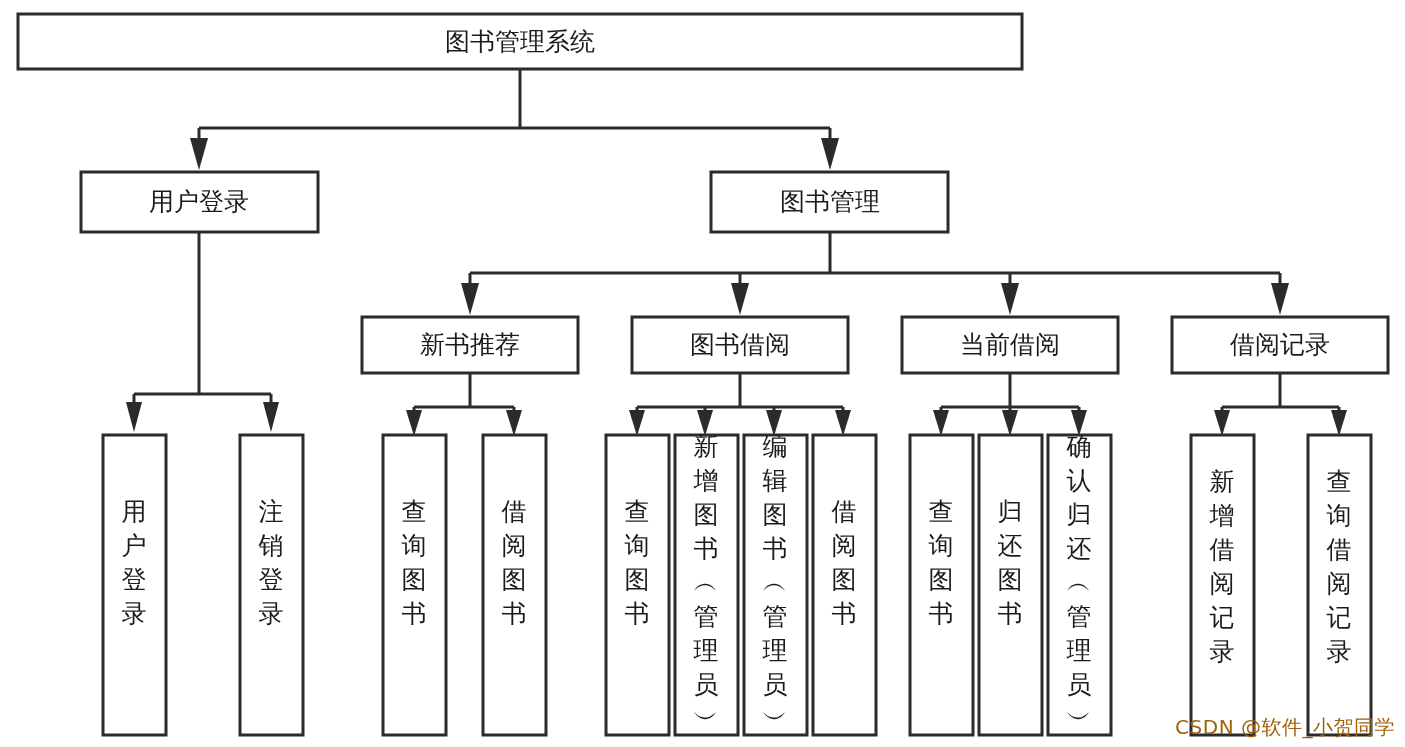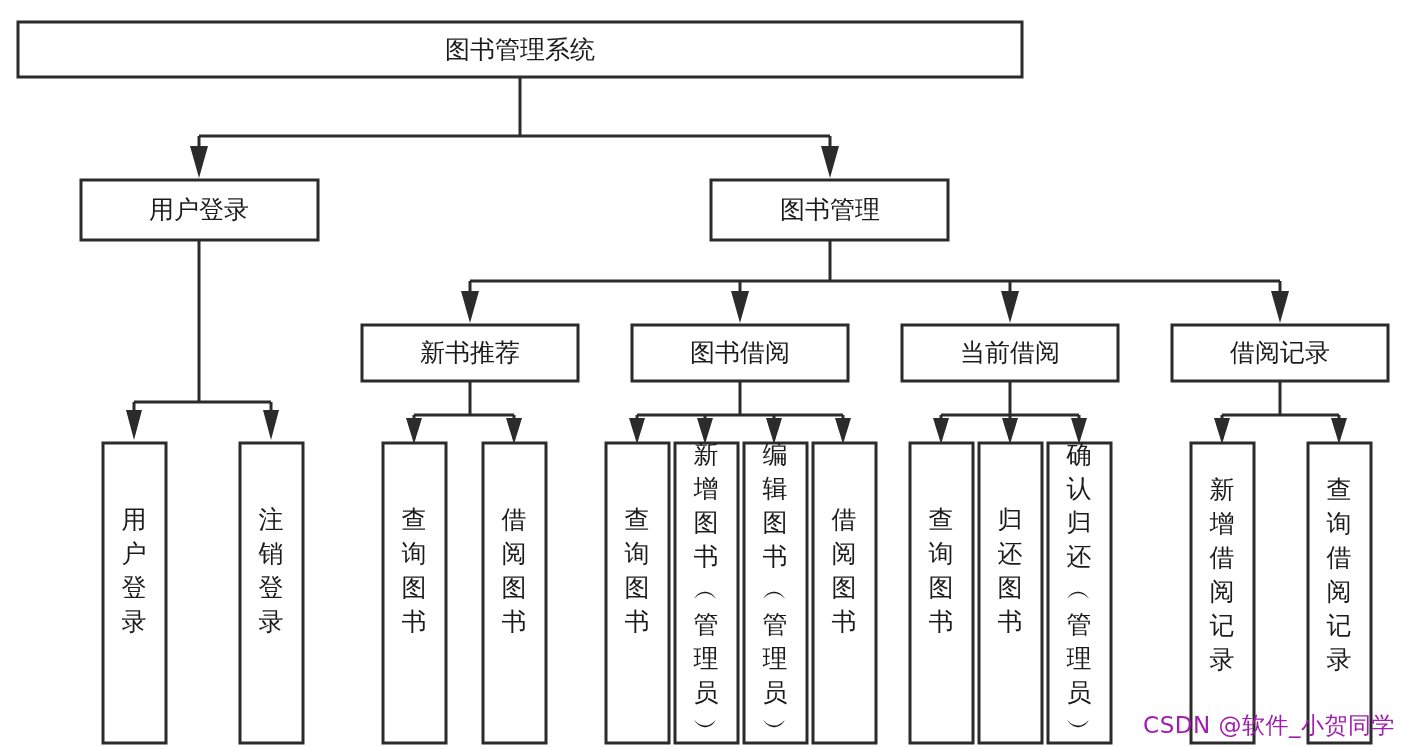--- a/index.html
+++ b/index.html
@@ -10,21 +10,21 @@
   body {
     width: 1405px;
     height: 747px;
     font-family: "DejaVu Sans", "Liberation Sans", sans-serif;
     overflow: hidden;
     position: relative;
   }
   #diagram-root {
     position: absolute;
     left: 0;
-    top: 8px;
+    top: 0;
     width: 1405px;
     height: 576px;
   }
   svg {
     display: block;
   }
   .node-box {
     fill: #ffffff;
     stroke: #2b2b2b;
     stroke-width: 3;
@@ -50,22 +50,22 @@
     fill: #1b1b1b;
     font-family: "DejaVu Sans", "Liberation Sans", sans-serif;
     font-size: 25px;
     text-anchor: middle;
   }
   .watermark {
     position: absolute;
     right: 10px;
     bottom: 6px;
     font-family: "DejaVu Sans", "Liberation Sans", sans-serif;
-    font-size: 23px;
-    color: #a21caf;
+    font-size: 20px;
+    color: #a16207;
     white-space: nowrap;
     letter-spacing: 0.5px;
   }
 </style>
 </head>
 <body>
 
 <div id="diagram-root">
 <svg width="1405" height="747" viewBox="0 0 1405 747" xmlns="http://www.w3.org/2000/svg">
 

